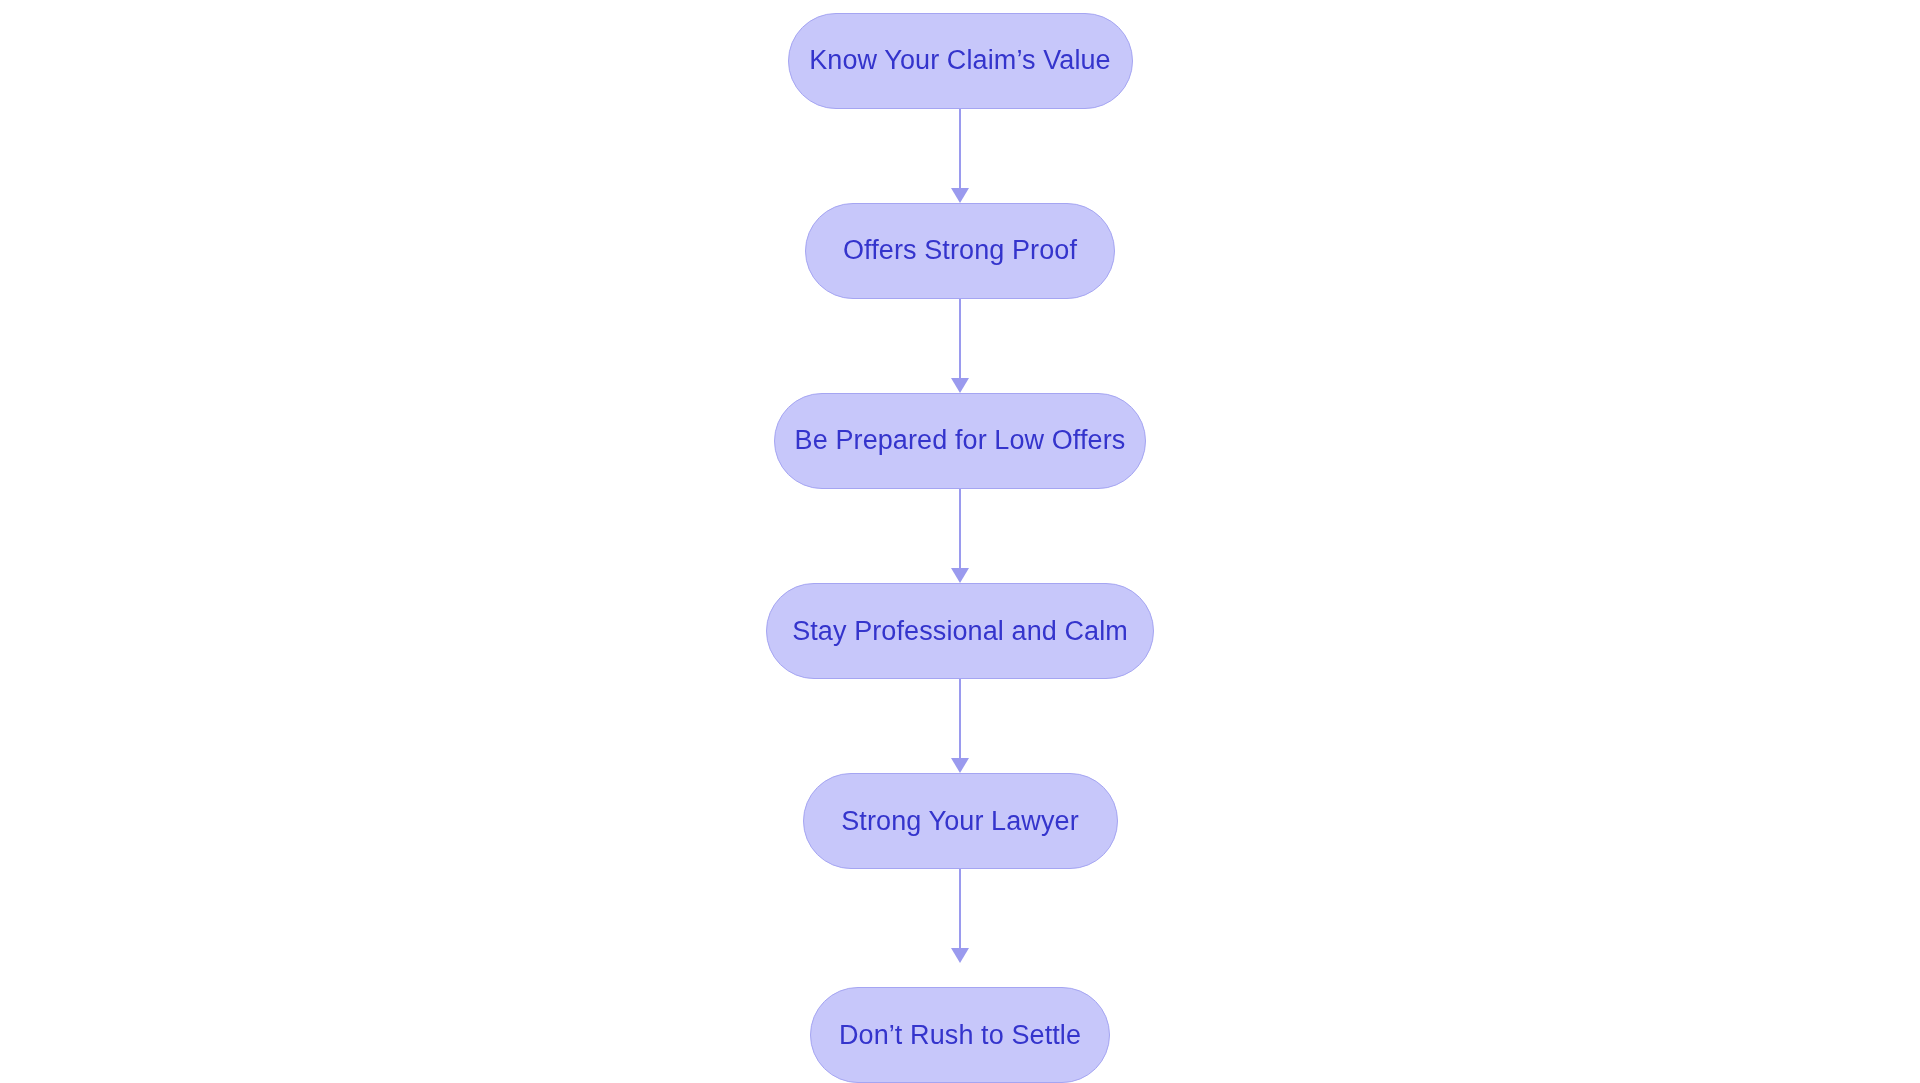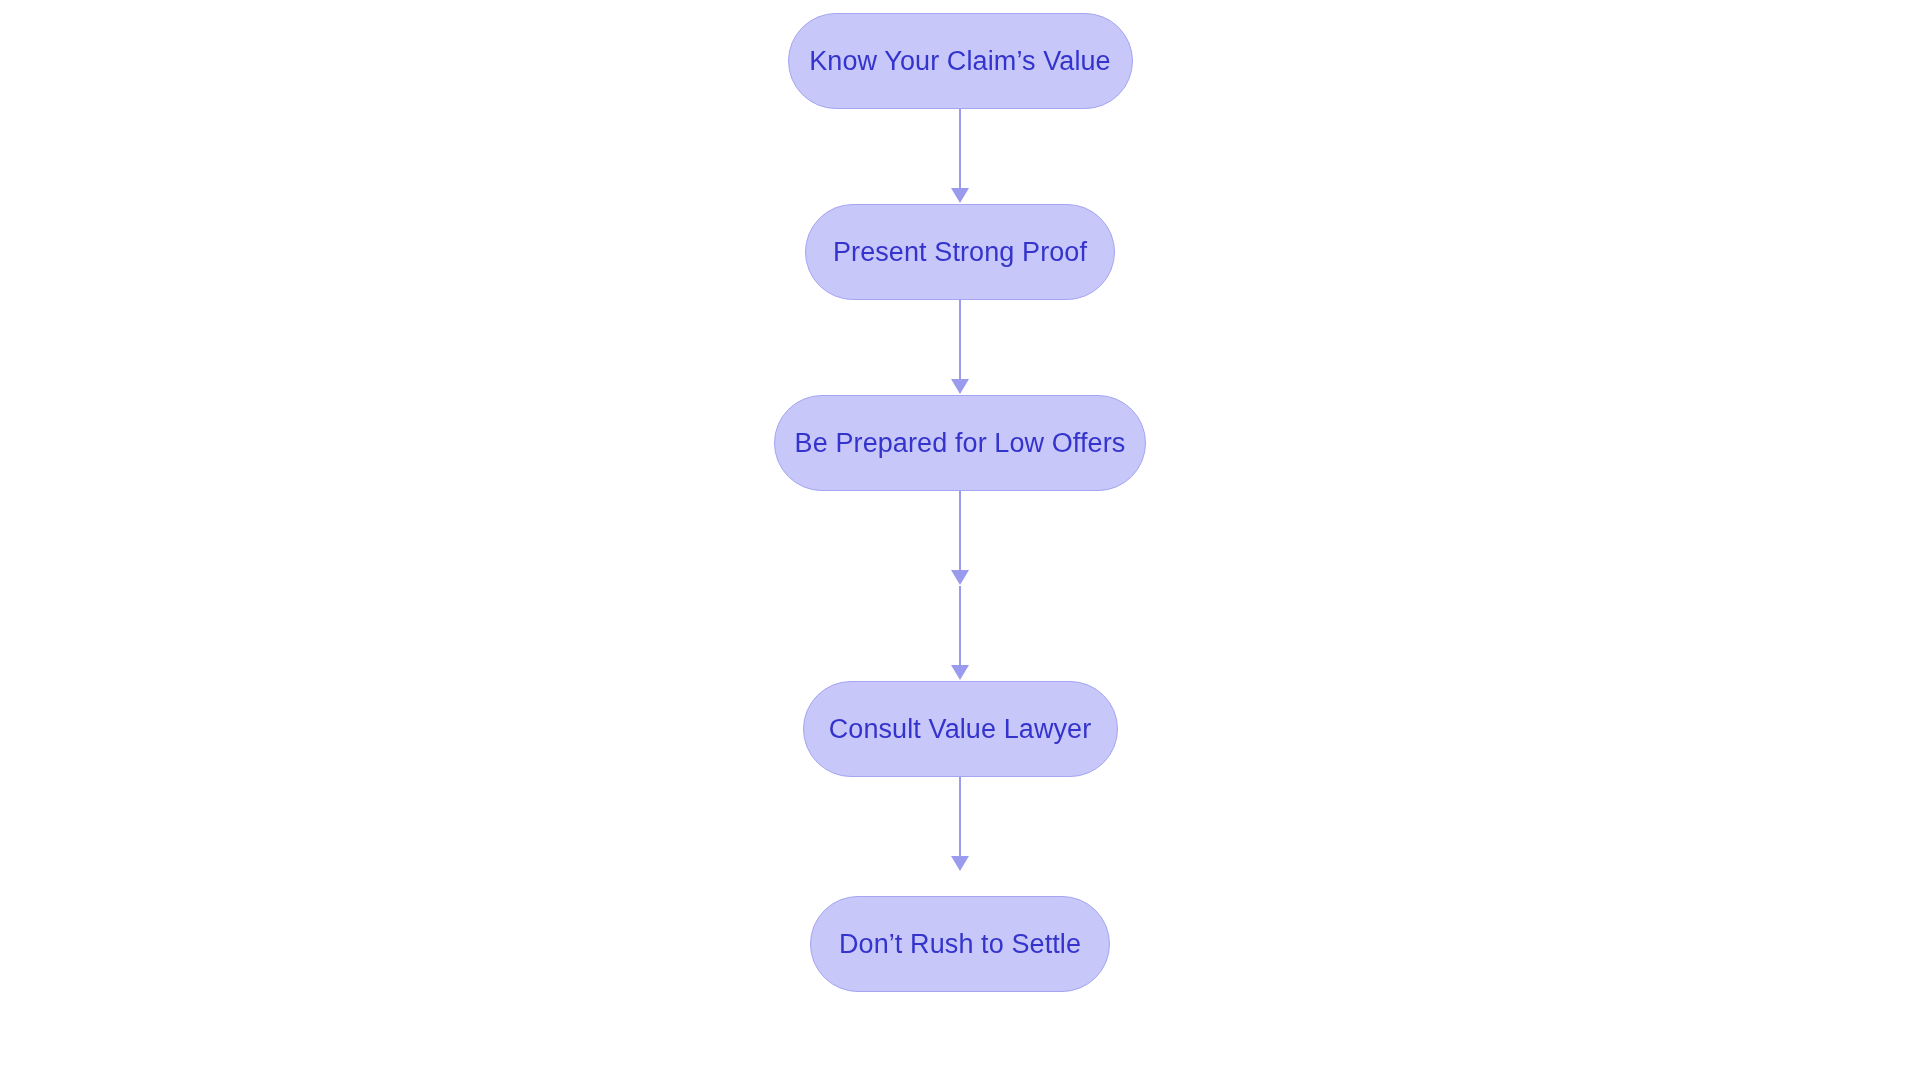--- a/index.html
+++ b/index.html
@@ -104,45 +104,48 @@
     <div class="node n0">
       <span class="node-label">Know Your Claim’s Value</span>
     </div>
 
     <div class="connector">
       <div class="connector-line"></div>
       <div class="connector-arrowhead"></div>
     </div>
 
     <div class="node n1">
-      <span class="node-label">Present Strong Proof</span>
+      <span class="node-label">Offers Strong Proof</span>
     </div>
 
     <div class="connector">
       <div class="connector-line"></div>
       <div class="connector-arrowhead"></div>
     </div>
 
     <div class="node n2">
       <span class="node-label">Be Prepared for Low Offers</span>
     </div>
 
     <div class="connector">
       <div class="connector-line"></div>
       <div class="connector-arrowhead"></div>
     </div>
 
+    <div class="node n3">
+      <span class="node-label">Stay Professional and Calm</span>
+    </div>
 
     <div class="connector">
       <div class="connector-line"></div>
       <div class="connector-arrowhead"></div>
     </div>
 
     <div class="node n4">
-      <span class="node-label">Consult Value Lawyer</span>
+      <span class="node-label">Strong Your Lawyer</span>
     </div>
 
     <div class="connector">
       <div class="connector-line"></div>
       <div class="connector-arrowhead"></div>
     </div>
 
     <div class="node n5">
       <span class="node-label">Don’t Rush to Settle</span>
     </div>

